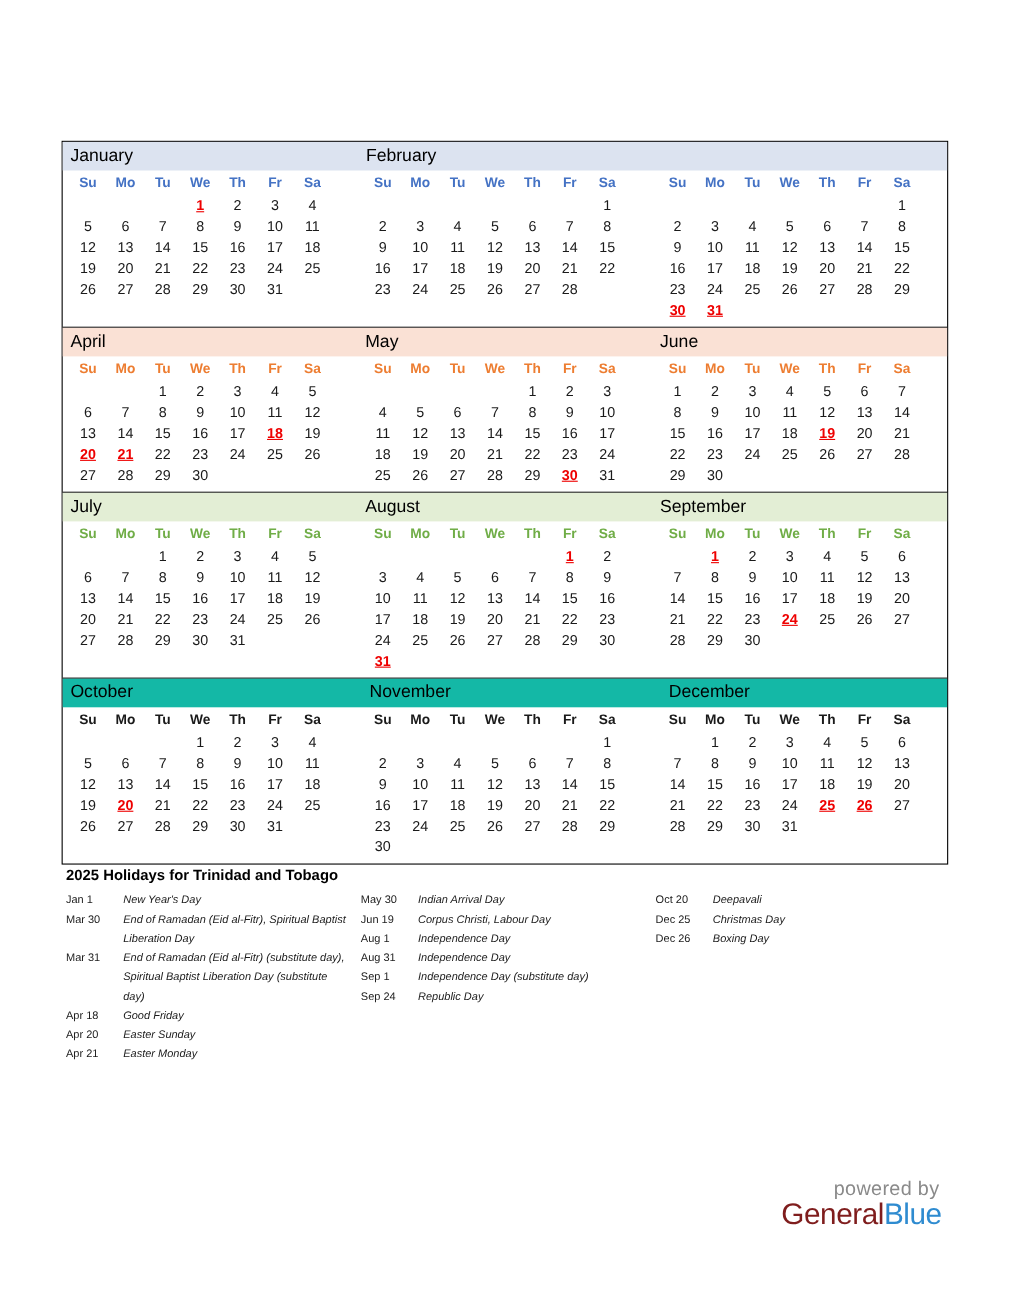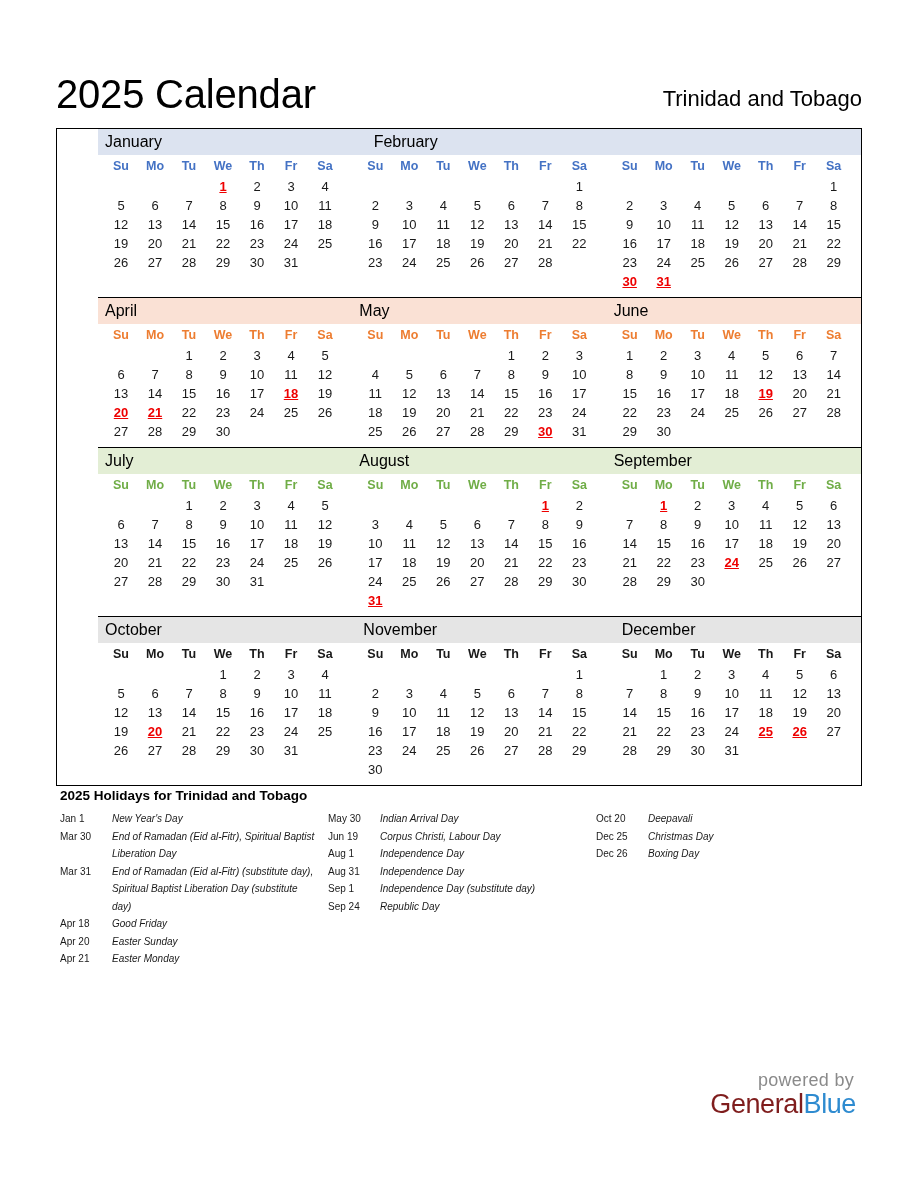--- a/index.html
+++ b/index.html
@@ -51,21 +51,20 @@
 
   
   .cal-frame {
     position: absolute;
     left: 56px;
     top: 128px;
     width: 806px;
     border: 1px solid #000000;
     box-sizing: border-box;
     background: #fff;
-    padding-left: 41px;
   }
 
   .quarter { position: relative; }
 
   .quarter-band {
     display: flex;
     width: 100%;
     box-sizing: border-box;
   }
   .month-col {
@@ -80,21 +79,21 @@
     padding-left: 7px;
     color: #000;
     white-space: nowrap;
     overflow: hidden;
   }
 
   
   .q1 .quarter-head { background: #dce3f0; }
   .q2 .quarter-head { background: #fae1d5; }
   .q3 .quarter-head { background: #e3eed5; }
-  .q4 .quarter-head { background: #e5e5e5; gap: 12px; }
+  .q4 .quarter-head { background: #14b8a6; gap: 12px; }
 
   .quarter-head { width: 100%; display: flex; }
 
   .dow-row {
     display: flex;
     width: 100%;
     box-sizing: border-box;
     padding-top: 2px;
   }
   .dow {
@@ -183,24 +182,20 @@
     letter-spacing: -0.4px;
   }
   .logo-general { color: #7f1d1d; }
   .logo-blue { color: #2e8bd0; }
 </style>
 </head>
 <body>
 
 <div class="page">
 
-  <div class="title-row">
-    <div class="cal-title">2025 Calendar</div>
-    <div class="cal-country">Trinidad and Tobago</div>
-  </div>
 
   <div class="cal-frame" id="cal-frame">
       <div class="quarter q1">
         <div class="quarter-head">
           <div class="month-col">
             <div class="month-name">January</div>
           </div>
           <div class="month-col">
             <div class="month-name">February</div>
           </div>

